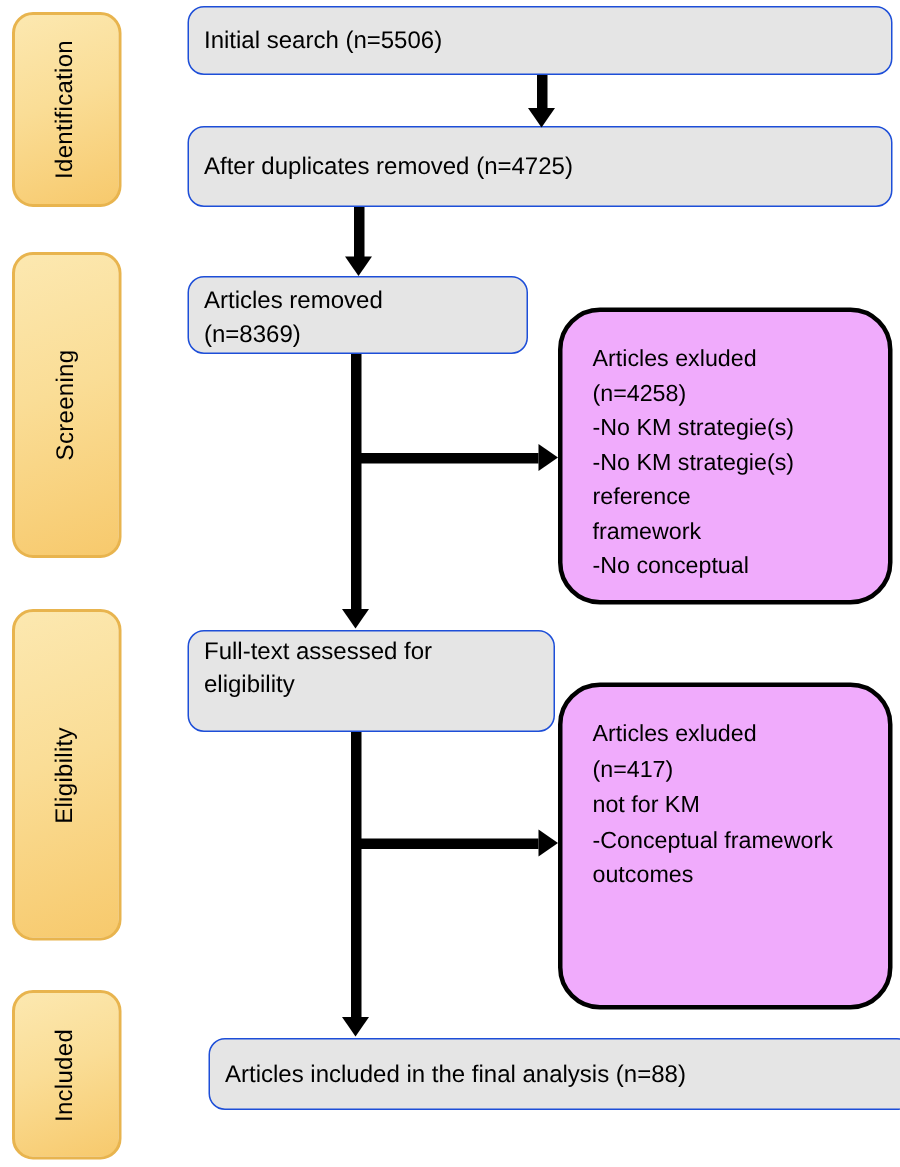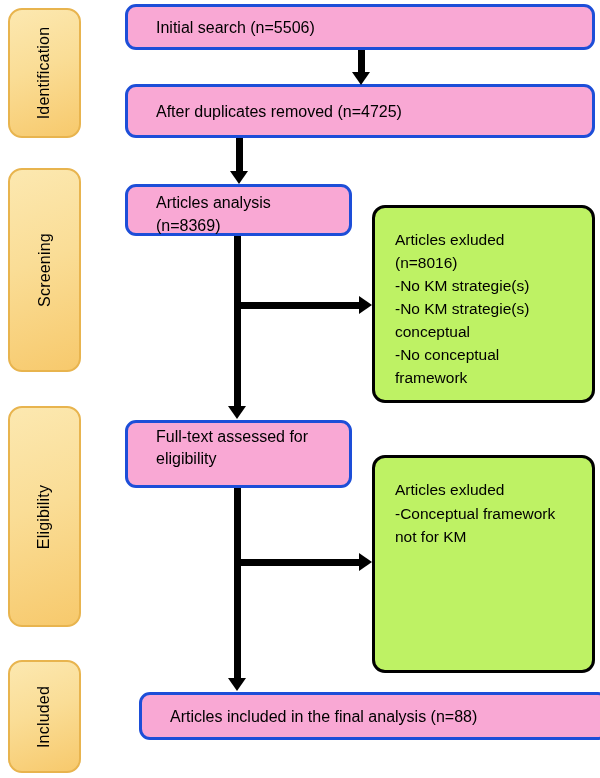--- a/index.html
+++ b/index.html
@@ -35,43 +35,43 @@
     letter-spacing: 0.2px;
   }
   .stage-identification { top: 8px;   height: 130px; }
   .stage-screening      { top: 168px; height: 204px; }
   .stage-eligibility    { top: 406px; height: 221px; }
   .stage-included       { top: 660px; height: 113px; }
 
   
   .pbox {
     position: absolute;
-    background: #f9a8d4;
-    border: 3px solid #1d4ed8;
+    background: #e5e5e5;
+    border: 1px solid #1d4ed8;
     border-radius: 11px;
     display: flex;
     flex-direction: column;
     justify-content: center;
-    padding-left: 28px;
+    padding-left: 10px;
     padding-right: 8px;
     font-size: 16px;
     line-height: 23px;
   }
   .box-initial    { left: 125px; top: 4px;   width: 470px; height: 46px; }
   .box-duplicates { left: 125px; top: 84px;  width: 470px; height: 54px; }
   .box-screened   { left: 125px; top: 184px; width: 227px; height: 52px; justify-content: flex-start; padding-top: 4px; }
-  .box-fulltext   { left: 125px; top: 420px; width: 227px; height: 68px; justify-content: flex-start; padding-top: 3px; line-height: 22px; }
+  .box-fulltext   { left: 125px; top: 420px; width: 245px; height: 68px; justify-content: flex-start; padding-top: 3px; line-height: 22px; }
   .box-final      { left: 139px; top: 692px; width: 470px; height: 48px; }
 
   
   .xbox {
     position: absolute;
-    background: #bef264;
+    background: #f0abfc;
     border: 3px solid #000000;
-    border-radius: 13px;
+    border-radius: 28px;
     font-size: 15.5px;
     line-height: 23px;
     padding: 20px 12px 0 20px;
   }
   .xbox-screening   { left: 372px; top: 205px; width: 223px; height: 198px; }
   .xbox-eligibility { left: 372px; top: 455px; width: 223px; height: 218px; line-height: 23.5px; }
 
   
   .vshaft { position: absolute; width: 7px; background: #000; }
   .hshaft { position: absolute; height: 7px; background: #000; }
@@ -108,47 +108,49 @@
 
   <div class="pbox box-initial">
     <div>Initial search (n=5506)</div>
   </div>
 
   <div class="pbox box-duplicates">
     <div>After duplicates removed (n=4725)</div>
   </div>
 
   <div class="pbox box-screened">
-    <div>Articles analysis</div>
+    <div>Articles removed</div>
     <div>(n=8369)</div>
   </div>
 
   <div class="pbox box-fulltext">
     <div>Full-text assessed for</div>
     <div>eligibility</div>
   </div>
 
   <div class="pbox box-final">
     <div>Articles included in the final analysis  (n=88)</div>
   </div>
 
   <div class="xbox xbox-screening">
     <div>Articles exluded</div>
-    <div>(n=8016)</div>
+    <div>(n=4258)</div>
     <div>-No KM strategie(s)</div>
     <div>-No KM strategie(s)</div>
-    <div>conceptual</div>
+    <div>reference</div>
+    <div>framework</div>
     <div>-No conceptual</div>
-    <div>framework</div>
   </div>
 
   <div class="xbox xbox-eligibility">
     <div>Articles exluded</div>
+    <div>(n=417)</div>
+    <div>not for KM</div>
     <div>-Conceptual framework</div>
-    <div>not for KM</div>
+    <div>outcomes</div>
   </div>
 
   <div class="vshaft" style="left:358px; top:50px; height:24px;"></div>
   <div class="head-down" style="left:352px; top:72px;"></div>
 
   <div class="vshaft" style="left:236px; top:138px; height:34px;"></div>
   <div class="head-down" style="left:230px; top:171px;"></div>
 
   <div class="vshaft" style="left:234px; top:236px; height:171px;"></div>
   <div class="head-down" style="left:228px; top:406px;"></div>

